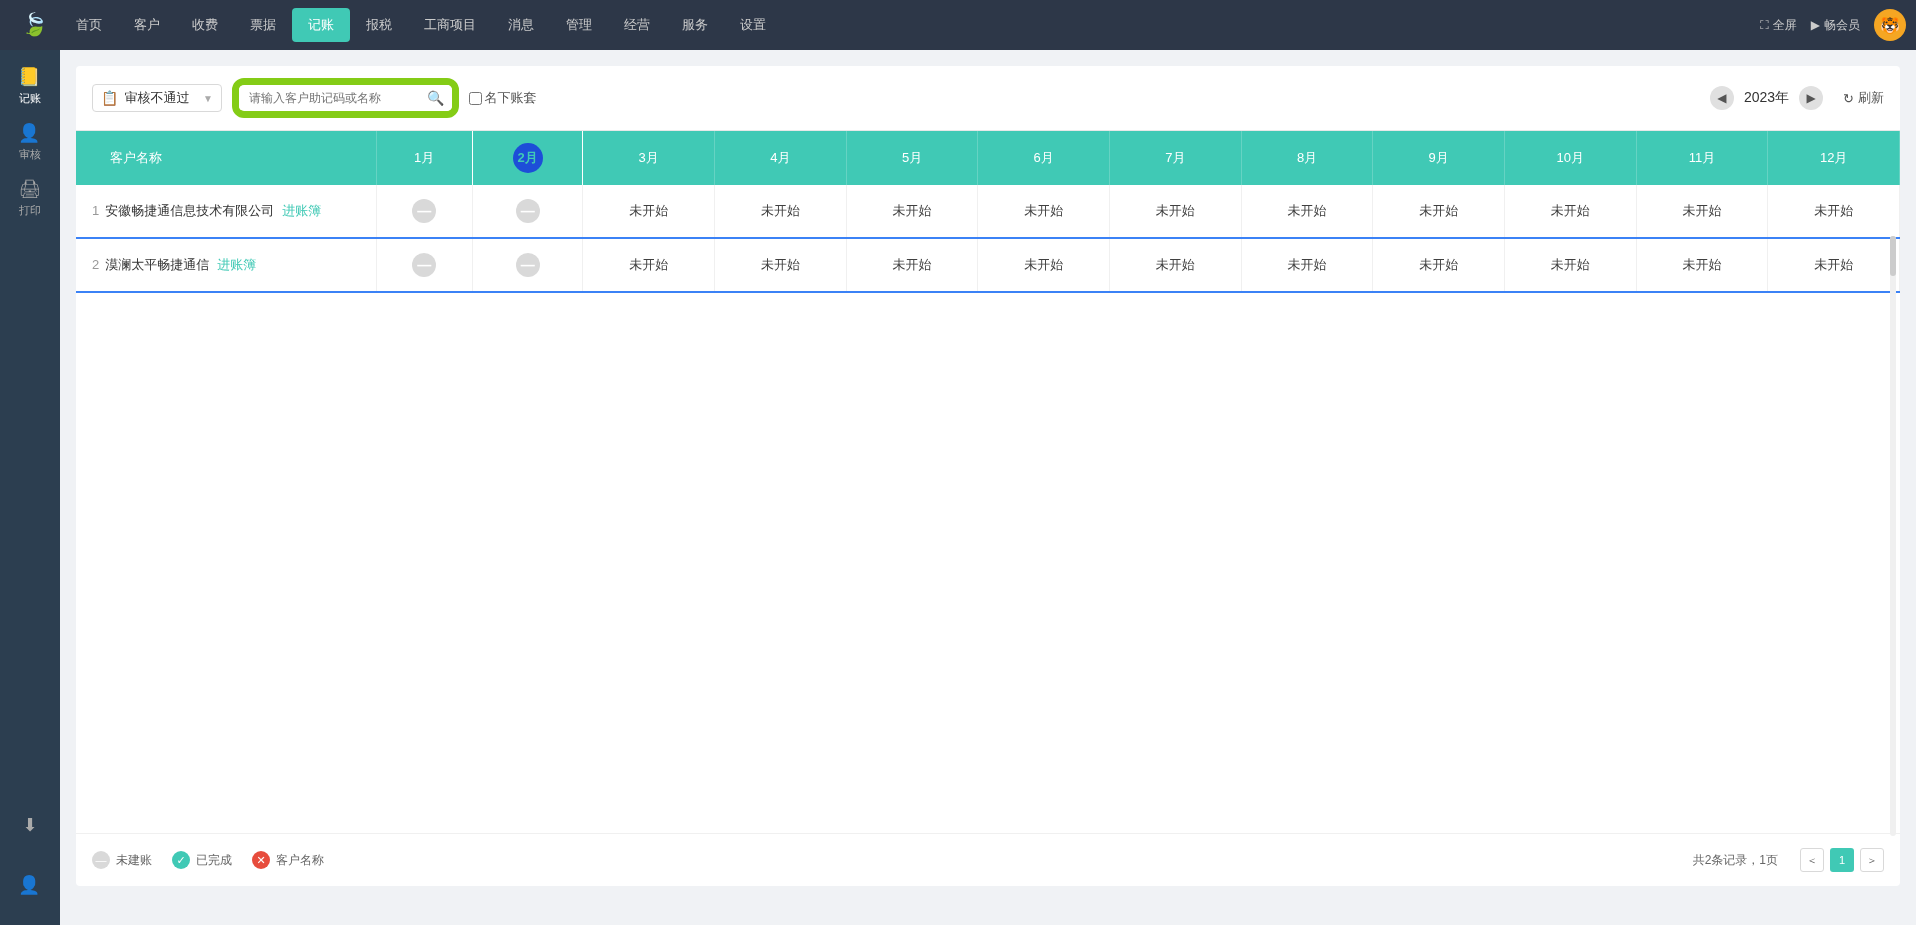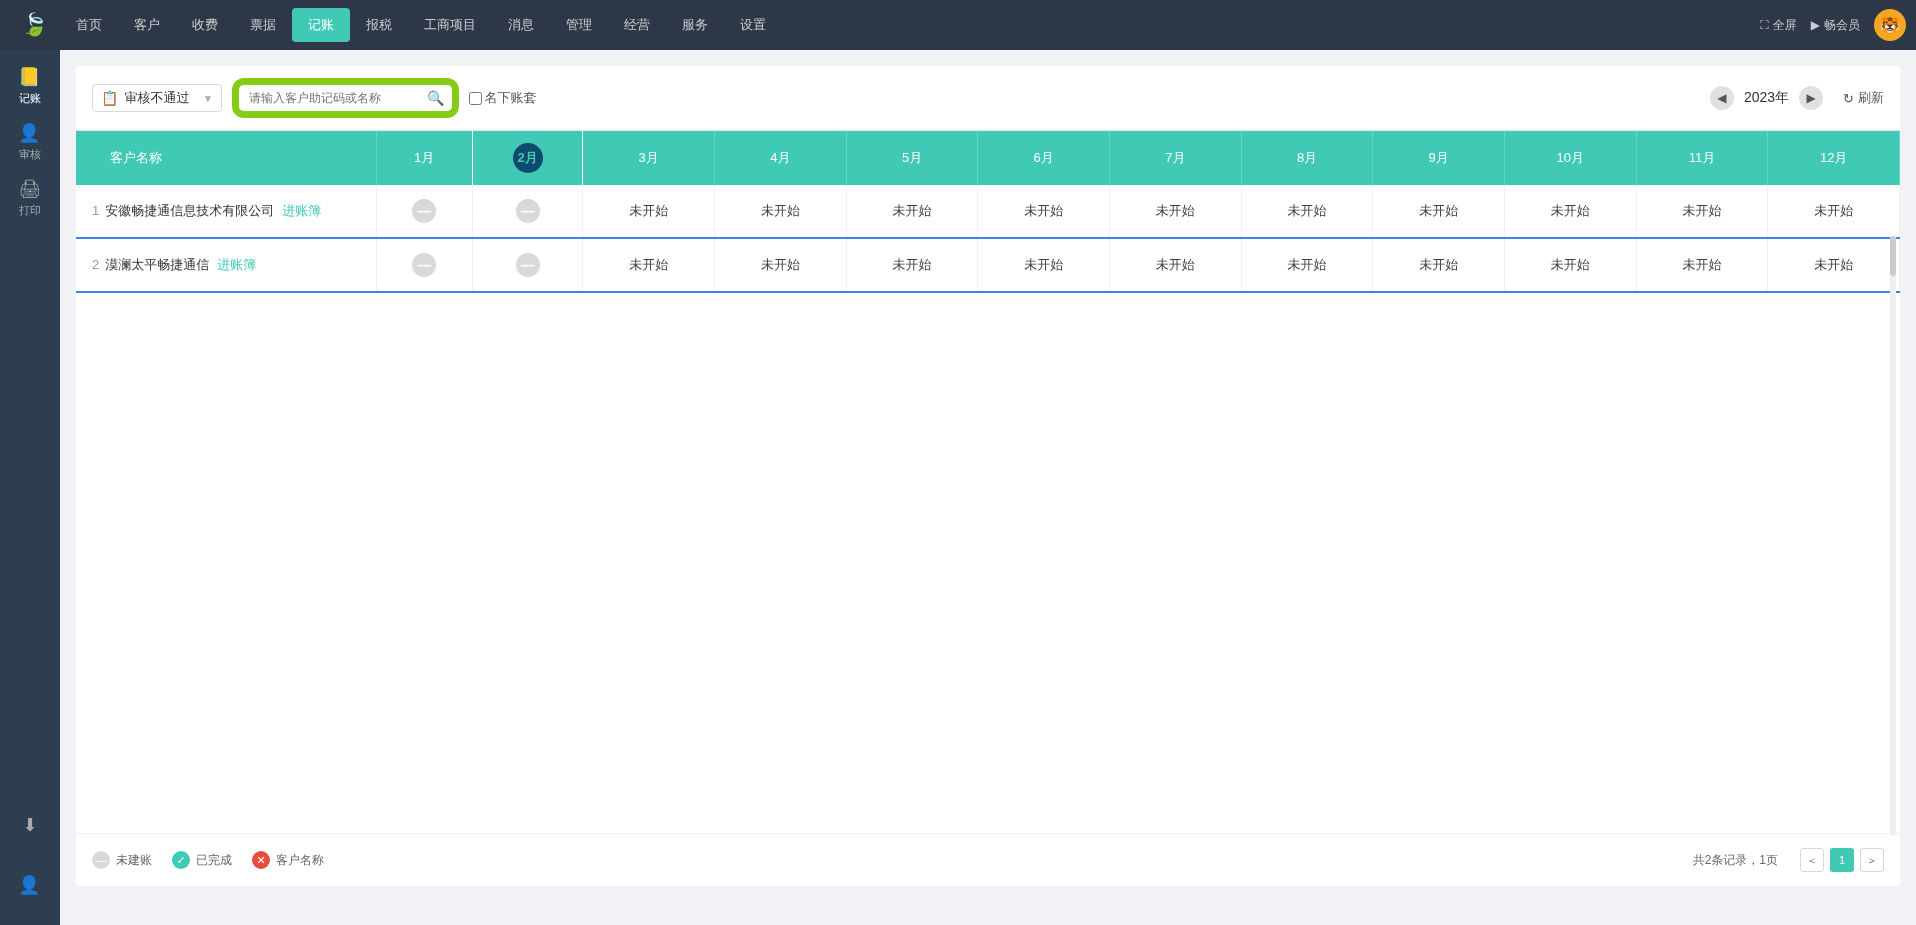--- a/index.html
+++ b/index.html
@@ -231,21 +231,21 @@
       width: 300px;
     }
     .account-table thead th.active-month {
       position: relative;
     }
     .month-circle {
       display: inline-flex;
       align-items: center;
       justify-content: center;
       width: 30px; height: 30px;
-      background: #0c4a6e;
+      background: #1d4ed8;
       border-radius: 50%;
       color: #40c9b5;
       font-weight: bold;
       font-size: 13px;
     }
 
     .account-table tbody tr {
       border-bottom: 2px solid #3b82f6;
     }
     .account-table tbody td {

